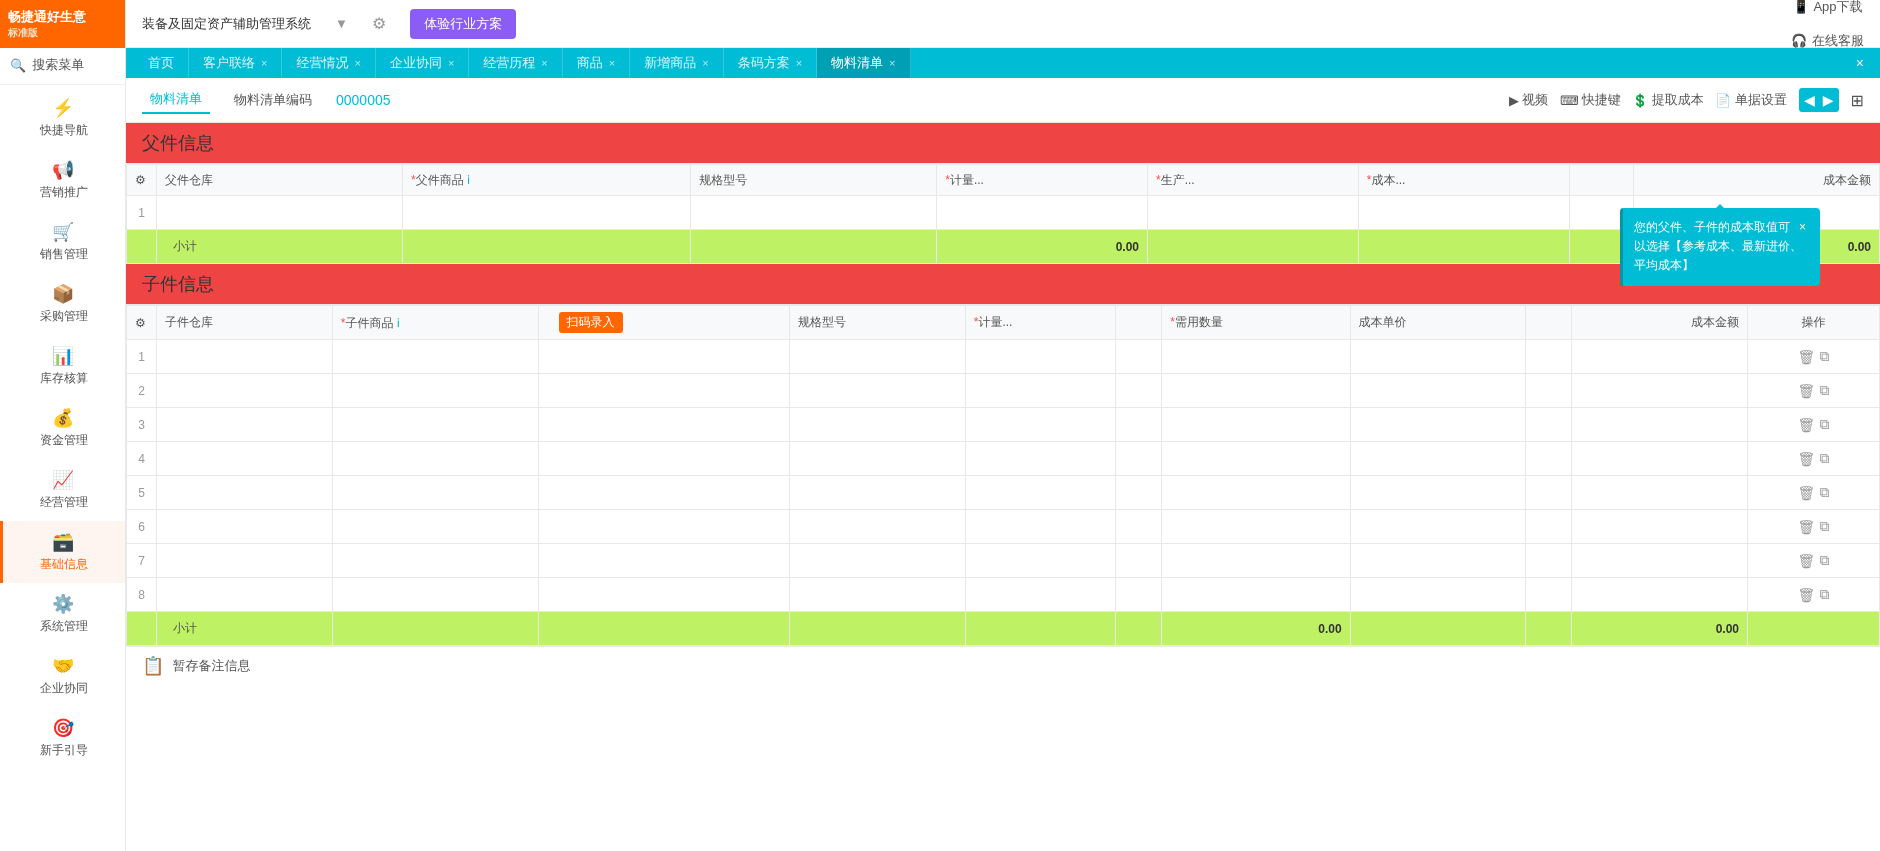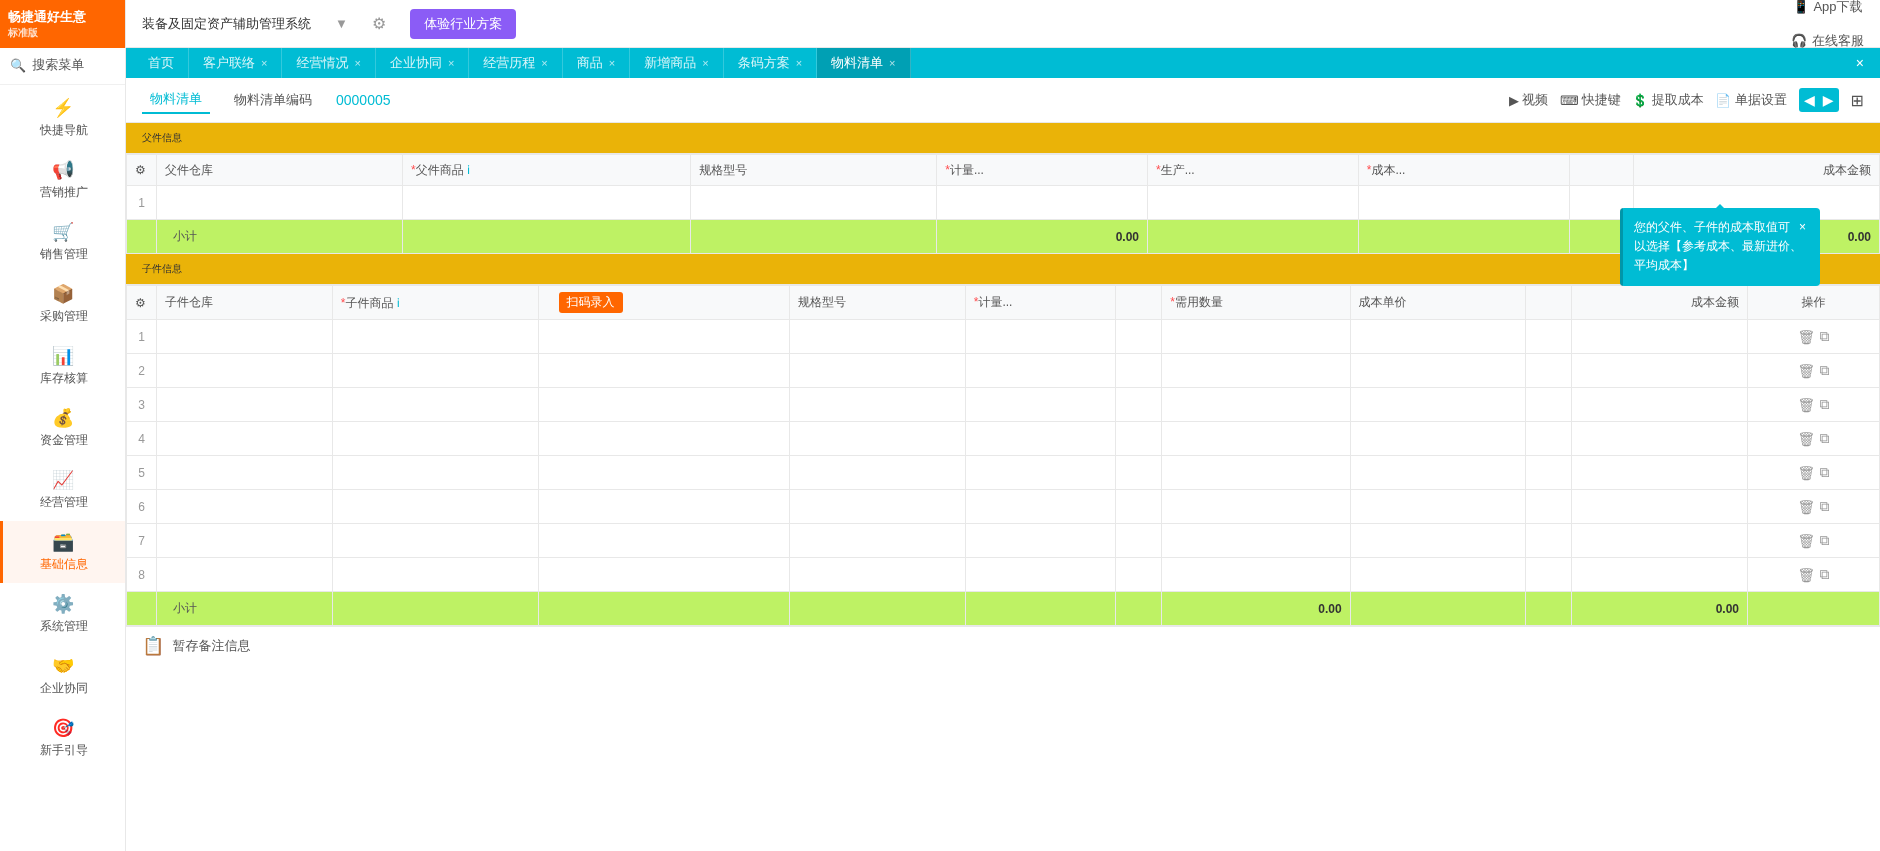--- a/index.html
+++ b/index.html
@@ -149,24 +149,24 @@
       color: #00bcd4;
       border-bottom: 2px solid #00bcd4;
     }
     .sub-header-code { color: #00bcd4; font-size: 14px; }
     .sub-header-right { margin-left: auto; display: flex; align-items: center; gap: 12px; }
     .sub-header-right .action-link { color: #555; font-size: 13px; cursor: pointer; display: flex; align-items: center; gap: 3px; }
 
     
     .section-title {
       padding: 8px 16px;
-      font-size: 10px;
+      font-size: 18px;
       color: #333;
       font-weight: 500;
-      background: #eab308;
+      background: #ef4444;
       border-bottom: 1px solid #e8e8e8;
     }
 
     
     .data-table {
       width: 100%;
       border-collapse: collapse;
       font-size: 12px;
     }
     .data-table th {

